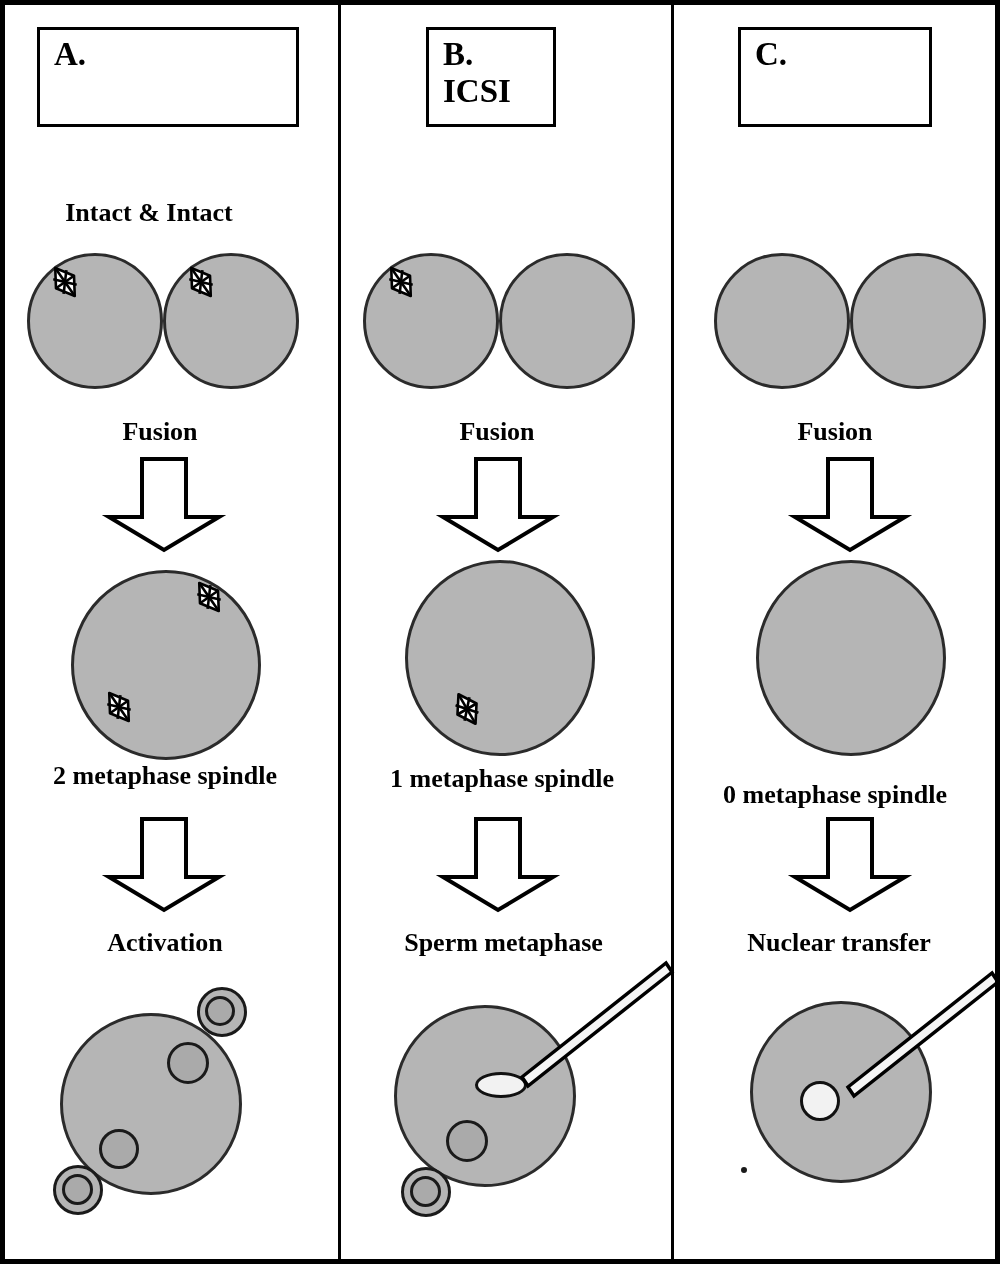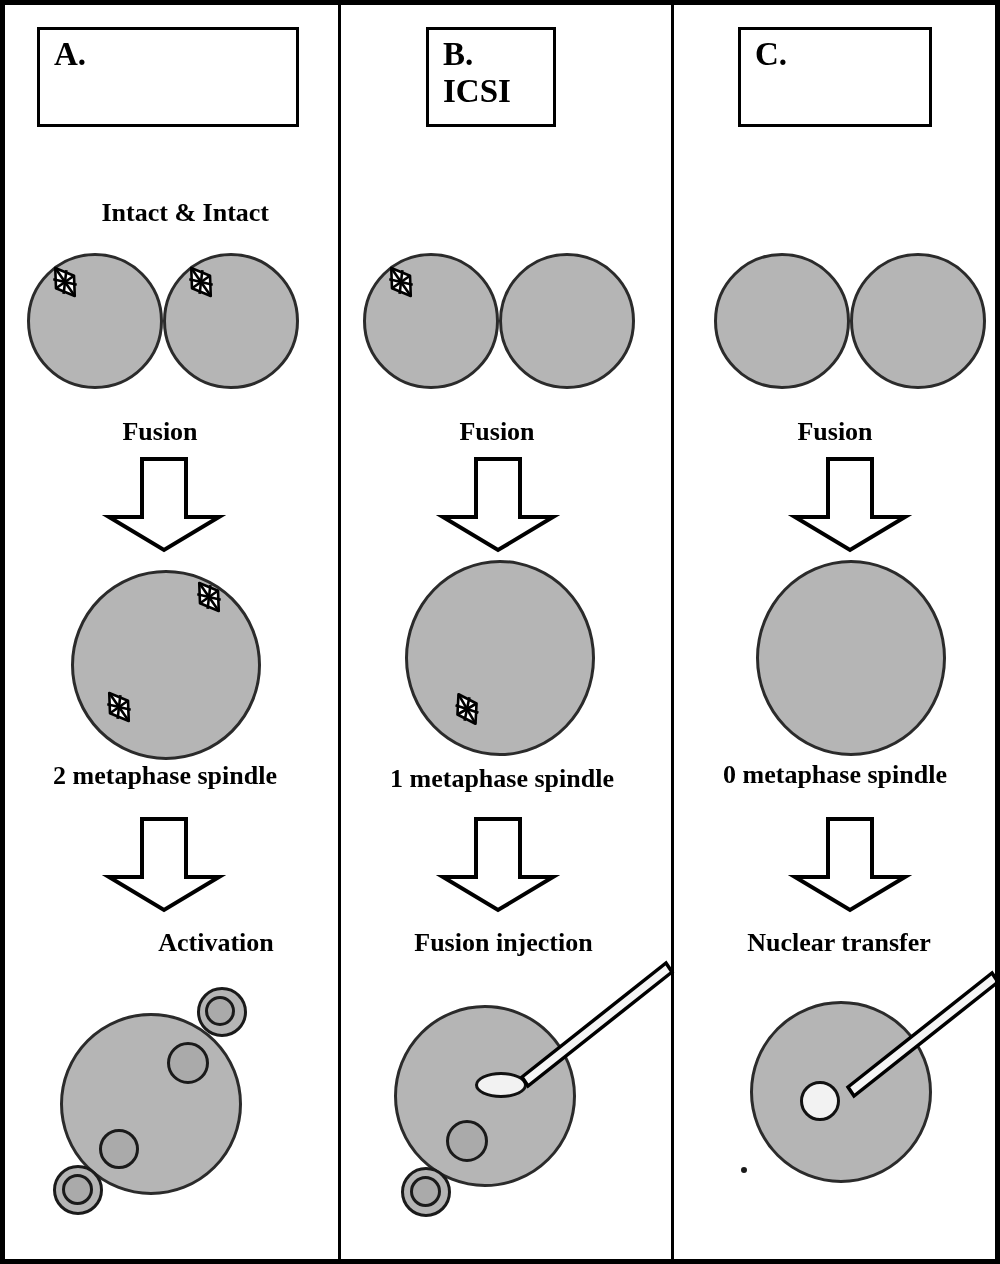--- a/index.html
+++ b/index.html
@@ -110,21 +110,21 @@
 
   <div class="divider" style="left:333px;"></div>
   <div class="divider" style="left:666px;"></div>
 
   <div class="panel" style="left:0px; width:333px;">
 
     <div class="title-box" style="left:32px; top:22px; width:262px; height:100px;">
       <span class="title-letter">A.</span>
     </div>
 
-    <div class="stage-label" style="left:0px; top:192px; width:264px;text-align:right;">Intact &amp; Intact</div>
+    <div class="stage-label" style="left:12px; top:192px; width:264px;">Intact &amp; Intact</div>
 
     <div class="cell" style="left:22px; top:248px; width:136px; height:136px;"></div>
     <div class="spindle" style="left:38px; top:255px;">
       <svg width="44" height="44" viewBox="0 0 44 44">
         <g transform="rotate(-35 22 22)" stroke="#000" stroke-width="2.6" fill="#ffffff" stroke-linejoin="round">
           <polygon points="22,5 33,22 22,39 11,22"></polygon>
           <line x1="22" y1="5" x2="22" y2="39"></line>
           <line x1="11" y1="22" x2="33" y2="22"></line>
           <line x1="14" y1="13" x2="30" y2="31"></line>
           <line x1="30" y1="13" x2="14" y2="31"></line>
@@ -178,21 +178,21 @@
     </div>
 
     <div class="stage-label" style="left:0px; top:755px; width:320px;">2 metaphase spindle</div>
 
     <div class="arrow-wrap" style="left:100px; top:812px;">
       <svg width="118" height="95" viewBox="0 0 118 95">
         <polygon points="37,2 81,2 81,60 114,60 59,93 4,60 37,60" fill="#ffffff" stroke="#000000" stroke-width="4" stroke-linejoin="miter"></polygon>
       </svg>
     </div>
 
-    <div class="stage-label" style="left:12px; top:922px; width:320px;padding-left:39px;">Activation</div>
+    <div class="stage-label" style="left:0px; top:922px; width:320px;">Activation</div>
 
     <div class="cell" style="left:55px; top:1008px; width:182px; height:182px;"></div>
     <div class="pronucleus" style="left:162px; top:1037px; width:42px; height:42px;"></div>
     <div class="pronucleus" style="left:94px; top:1124px; width:40px; height:40px;"></div>
     <div class="polar-body-outer" style="left:192px; top:982px; width:50px; height:50px;"></div>
     <div class="polar-body-inner" style="left:200px; top:991px; width:30px; height:30px;"></div>
     <div class="polar-body-outer" style="left:48px; top:1160px; width:50px; height:50px;"></div>
     <div class="polar-body-inner" style="left:57px; top:1169px; width:31px; height:31px;"></div>
   </div>
 
@@ -241,21 +241,21 @@
     </div>
 
     <div class="stage-label" style="left:0px; top:758px; width:322px;">1 metaphase spindle</div>
 
     <div class="arrow-wrap" style="left:98px; top:812px;">
       <svg width="118" height="95" viewBox="0 0 118 95">
         <polygon points="37,2 81,2 81,60 114,60 59,93 4,60 37,60" fill="#ffffff" stroke="#000000" stroke-width="4" stroke-linejoin="miter"></polygon>
       </svg>
     </div>
 
-    <div class="stage-label" style="left:0px; top:922px; width:325px;">Fusion injection</div>
+    <div class="stage-label" style="left:0px; top:922px; width:325px;">Sperm metaphase</div>
 
     <div class="cell" style="left:53px; top:1000px; width:182px; height:182px;"></div>
     <div class="sperm-ellipse" style="left:134px; top:1067px; width:52px; height:26px;"></div>
     <div class="pronucleus" style="left:105px; top:1115px; width:42px; height:42px;"></div>
     <div class="polar-body-outer" style="left:400px; top:1162px; width:0px; height:0px;"></div>
     <div class="polar-body-outer" style="left:60px; top:1162px; width:50px; height:50px;"></div>
     <div class="polar-body-inner" style="left:69px; top:1171px; width:31px; height:31px;"></div>
 
     <div class="pipette-wrap" style="left:155px; top:950px;">
       <svg width="180" height="140" viewBox="0 0 180 140">
@@ -277,21 +277,21 @@
     <div class="stage-label" style="left:0px; top:411px; width:322px;">Fusion</div>
 
     <div class="arrow-wrap" style="left:117px; top:452px;">
       <svg width="118" height="95" viewBox="0 0 118 95">
         <polygon points="37,2 81,2 81,60 114,60 59,93 4,60 37,60" fill="#ffffff" stroke="#000000" stroke-width="4" stroke-linejoin="miter"></polygon>
       </svg>
     </div>
 
     <div class="cell" style="left:82px; top:555px; width:190px; height:196px;"></div>
 
-    <div class="stage-label" style="left:0px; top:754px; width:322px;">0 metaphase spindle</div>
+    <div class="stage-label" style="left:0px; top:774px; width:322px;">0 metaphase spindle</div>
 
     <div class="arrow-wrap" style="left:117px; top:812px;">
       <svg width="118" height="95" viewBox="0 0 118 95">
         <polygon points="37,2 81,2 81,60 114,60 59,93 4,60 37,60" fill="#ffffff" stroke="#000000" stroke-width="4" stroke-linejoin="miter"></polygon>
       </svg>
     </div>
 
     <div class="stage-label" style="left:0px; top:922px; width:330px;">Nuclear transfer</div>
 
     <div class="cell" style="left:76px; top:996px; width:182px; height:182px;"></div>

